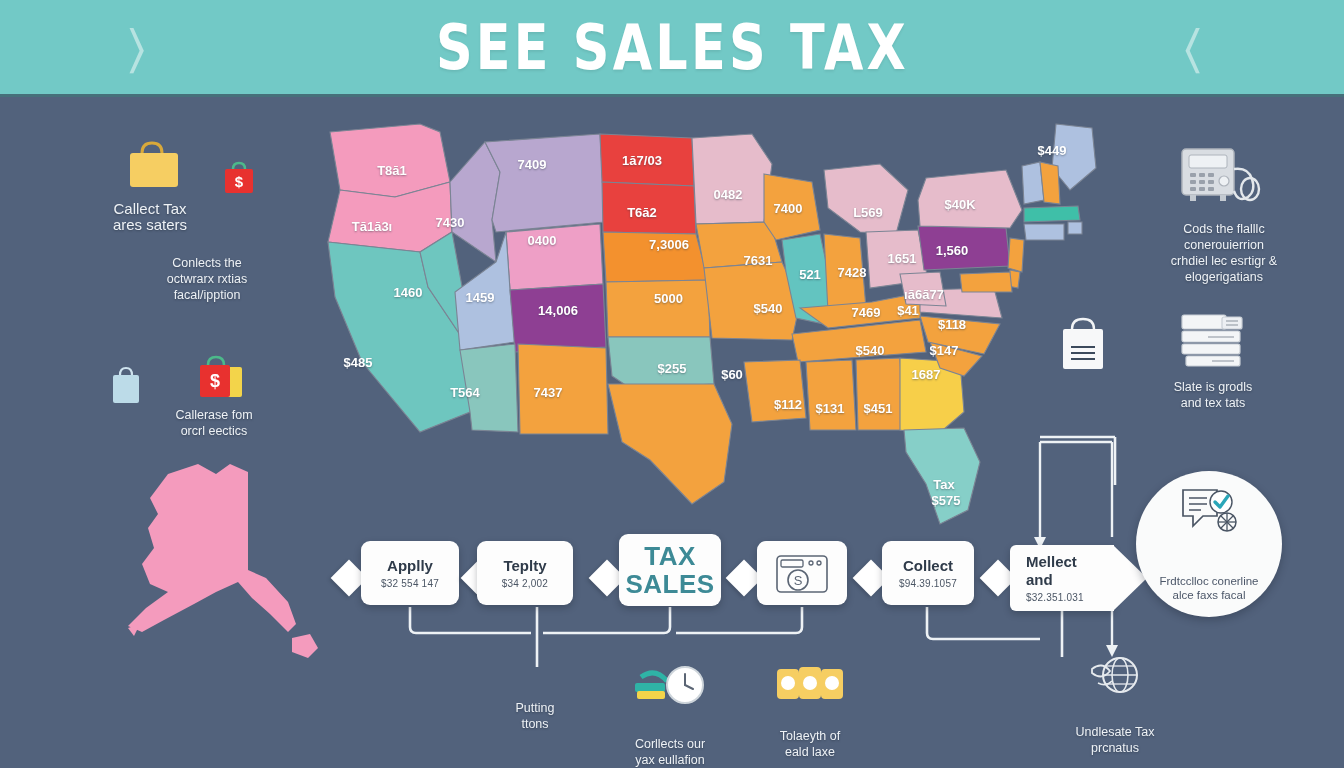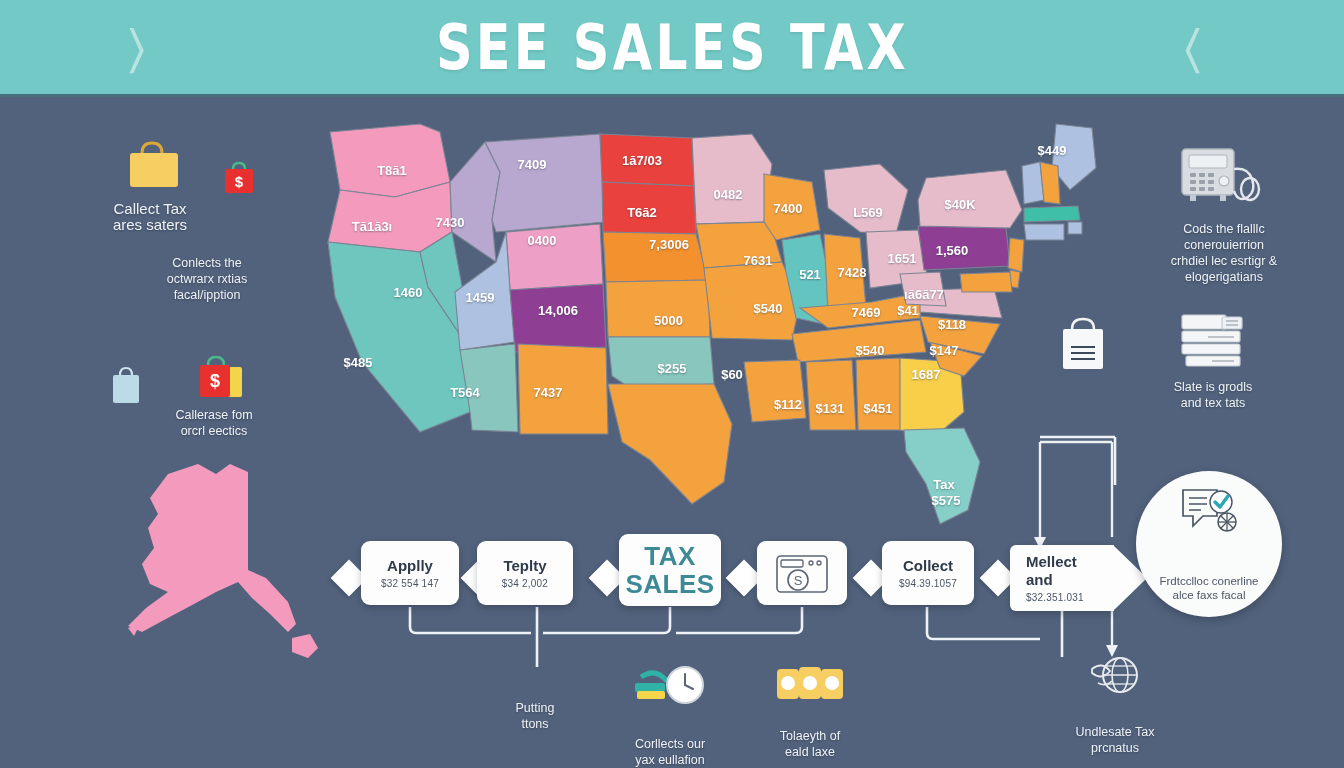--- a/index.html
+++ b/index.html
@@ -201,21 +201,21 @@
         <div class="state-label" style="left: 150px; top: 110px;">7430</div>
         <div class="state-label" style="left: 232px; top: 52px;">7409</div>
         <div class="state-label" style="left: 242px; top: 128px;">0400</div>
         <div class="state-label" style="left: 180px; top: 185px;">1459</div>
         <div class="state-label" style="left: 258px; top: 198px;">14,006</div>
         <div class="state-label" style="left: 165px; top: 280px;">T564</div>
         <div class="state-label" style="left: 248px; top: 280px;">7437</div>
         <div class="state-label" style="left: 342px; top: 48px;">1ă7/03</div>
         <div class="state-label" style="left: 342px; top: 100px;">T6ā2</div>
         <div class="state-label" style="left: 352px; top: 132px; margin-left: 17px;">7,3006</div>
-        <div class="state-label" style="left: 360px; top: 208px; padding-left: 17px;">5000</div>
+        <div class="state-label" style="left: 360px; top: 186px; padding-left: 17px;">5000</div>
         <div class="state-label" style="left: 372px; top: 256px;">$255</div>
         <div class="state-label" style="left: 432px; top: 262px;">$60</div>
         <div class="state-label" style="left: 428px; top: 82px;">0482</div>
         <div class="state-label" style="left: 458px; top: 148px;">7631</div>
         <div class="state-label" style="left: 468px; top: 196px;">$540</div>
         <div class="state-label" style="left: 488px; top: 96px;">7400</div>
         <div class="state-label" style="left: 510px; top: 162px;">521</div>
         <div class="state-label" style="left: 552px; top: 160px;">7428</div>
         <div class="state-label" style="left: 568px; top: 100px;">L569</div>
         <div class="state-label" style="left: 602px; top: 146px;">1651</div>

